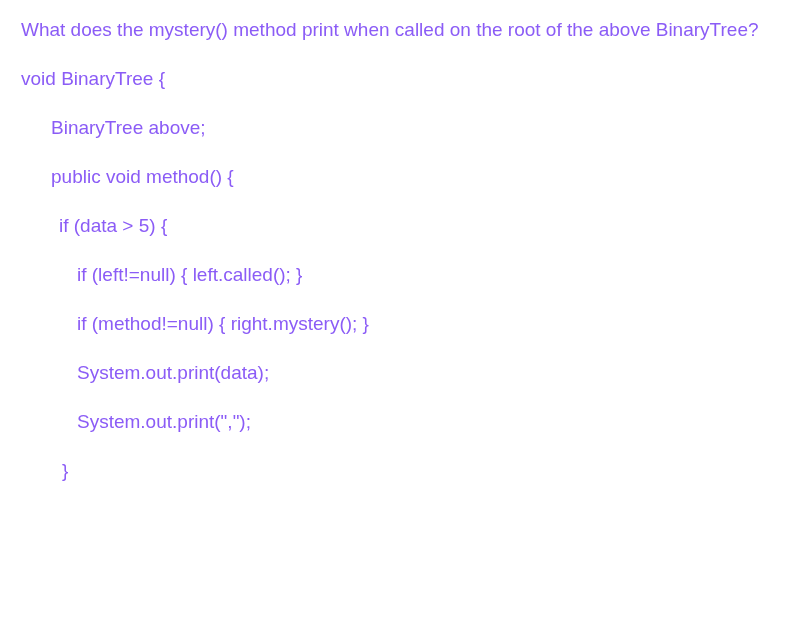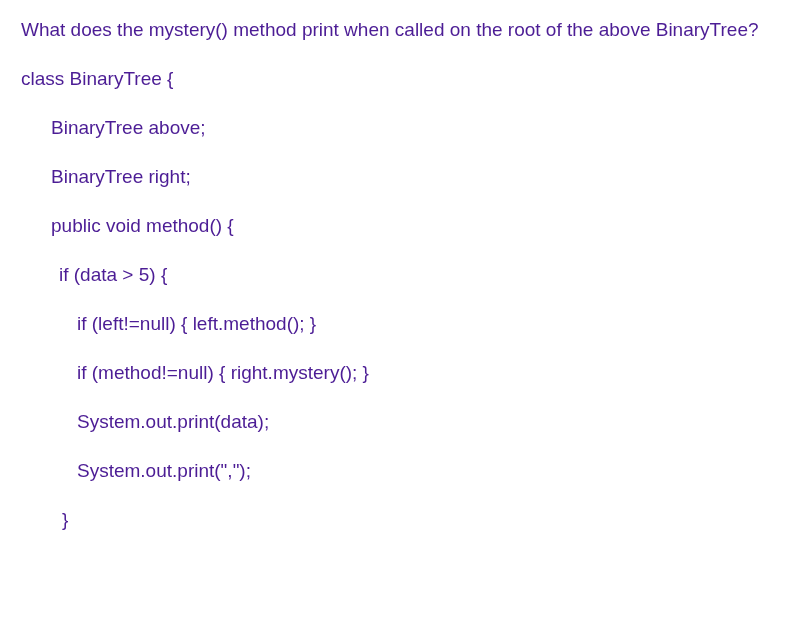--- a/index.html
+++ b/index.html
@@ -8,21 +8,21 @@
     background: #ffffff;
   }
   .page {
     width: 794px;
     height: 629px;
     box-sizing: border-box;
     padding: 15px 24px 0 21px;
     overflow: hidden;
     background: #ffffff;
     font-family: "Liberation Sans", "DejaVu Sans", sans-serif;
-    color: #4c1d95;
+    color: #8b5cf6;
   }
   .page p {
     margin: 0 0 20px 0;
     font-size: 19px;
     line-height: 29px;
     font-weight: 400;
     white-space: pre-wrap;
   }
   .question-text {
     max-width: 745px;
@@ -32,23 +32,22 @@
   .ind-2 { padding-left: 38px; }
   .ind-3 { padding-left: 56px; }
   .ind-brace { padding-left: 41px; }
 </style>
 </head>
 <body>
 
 <div class="page">
   <p class="question-text">What does the mystery() method print when called on the root of the above BinaryTree?</p>
 
-  <p class="code-line ind-0">class BinaryTree {</p>
+  <p class="code-line ind-0">void BinaryTree {</p>
   <p class="code-line ind-1">BinaryTree above;</p>
-  <p class="code-line ind-1">BinaryTree right;</p>
   <p class="code-line ind-1">public void method() {</p>
   <p class="code-line ind-2">if (data &gt; 5) {</p>
-  <p class="code-line ind-3">if (left!=null) { left.method(); }</p>
+  <p class="code-line ind-3">if (left!=null) { left.called(); }</p>
   <p class="code-line ind-3">if (method!=null) { right.mystery(); }</p>
   <p class="code-line ind-3">System.out.print(data);</p>
   <p class="code-line ind-3">System.out.print(",");</p>
   <p class="code-line ind-brace">}</p>
 </div>
 
 </body></html>

